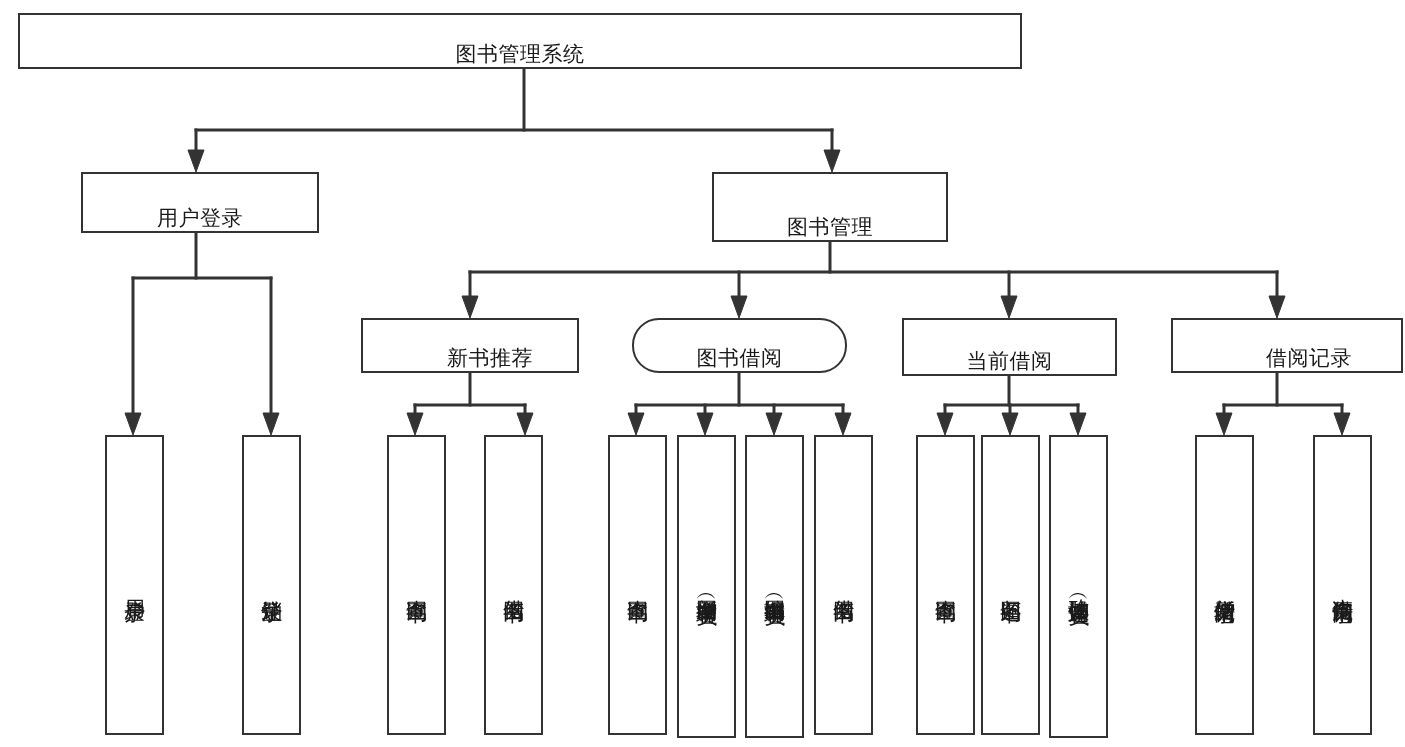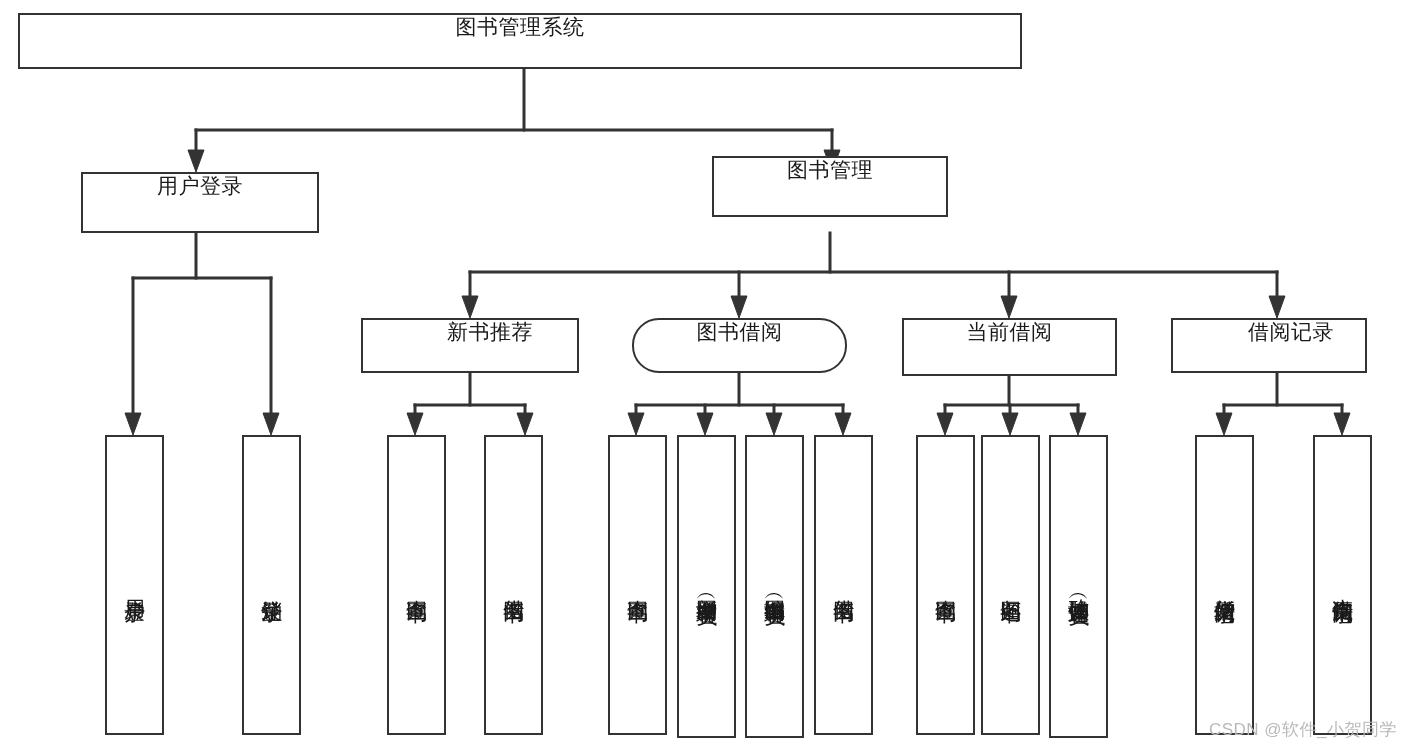--- a/index.html
+++ b/index.html
@@ -28,21 +28,21 @@
     width: 1405px;
     height: 747px;
     display: block;
   }
   .node-box {
     position: absolute;
     box-sizing: border-box;
     background: #ffffff;
     border: 2px solid #333333;
     display: flex;
-    align-items: flex-start;
+    align-items: flex-end;
     justify-content: center;
   }
   .node-label {
     color: #1a1a1a;
     font-size: 21px;
     line-height: 1.18;
     letter-spacing: 0.5px;
     white-space: nowrap;
     text-align: center;
   }
@@ -133,33 +133,33 @@
       </g>
   </svg>
 
   <div id="node-layer">
       <div class="node-box" style="left: 18px; top: 13px; width: 1004px; height: 56px;">
         <span class="node-label">图书管理系统</span>
       </div>
       <div class="node-box" style="left: 81px; top: 172px; width: 238px; height: 61px;">
         <span class="node-label">用户登录</span>
       </div>
-      <div class="node-box" style="left: 712px; top: 156px; width: 236px; height: 61px;">
+      <div class="node-box" style="left: 712px; top: 172px; width: 236px; height: 70px;">
         <span class="node-label">图书管理</span>
       </div>
       <div class="node-box" style="left: 361px; top: 318px; width: 218px; height: 55px; padding-left: 40px;">
         <span class="node-label">新书推荐</span>
       </div>
       <div class="node-box" style="left: 632px; top: 318px; width: 215px; height: 55px; border-radius: 27px;">
         <span class="node-label">图书借阅</span>
       </div>
       <div class="node-box" style="left: 902px; top: 318px; width: 215px; height: 58px;">
         <span class="node-label">当前借阅</span>
       </div>
-      <div class="node-box" style="left: 1171px; top: 318px; width: 196px; height: 55px; padding-left: 44px;">
+      <div class="node-box" style="left: 1171px; top: 318px; width: 232px; height: 55px; padding-left: 44px;">
         <span class="node-label">借阅记录</span>
       </div>
       <div class="node-box vertical" style="left: 105px; top: 435px; width: 59px; height: 300px;">
         <span class="node-label">用户登录</span>
       </div>
       <div class="node-box vertical" style="left: 242px; top: 435px; width: 59px; height: 300px;">
         <span class="node-label">注销登录</span>
       </div>
       <div class="node-box vertical" style="left: 387px; top: 435px; width: 59px; height: 300px;">
         <span class="node-label">查询图书</span>
@@ -189,14 +189,13 @@
         <span class="node-label">确认归还（管理员）</span>
       </div>
       <div class="node-box vertical" style="left: 1195px; top: 435px; width: 59px; height: 300px;">
         <span class="node-label">新增借阅记录</span>
       </div>
       <div class="node-box vertical" style="left: 1313px; top: 435px; width: 59px; height: 300px;">
         <span class="node-label">查询借阅记录</span>
       </div>
     </div>
 
-  <div id="watermark">CSDN @软件_小贺同学</div>
 </div>
 
 </body></html>

